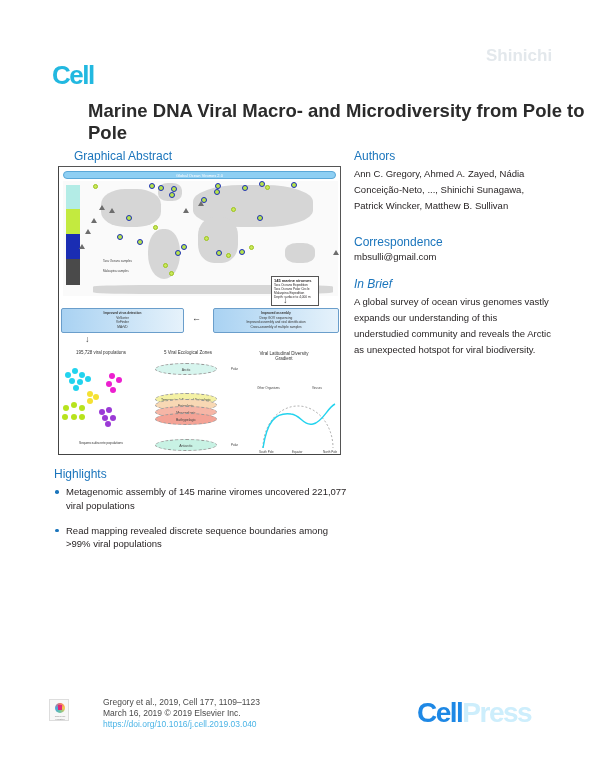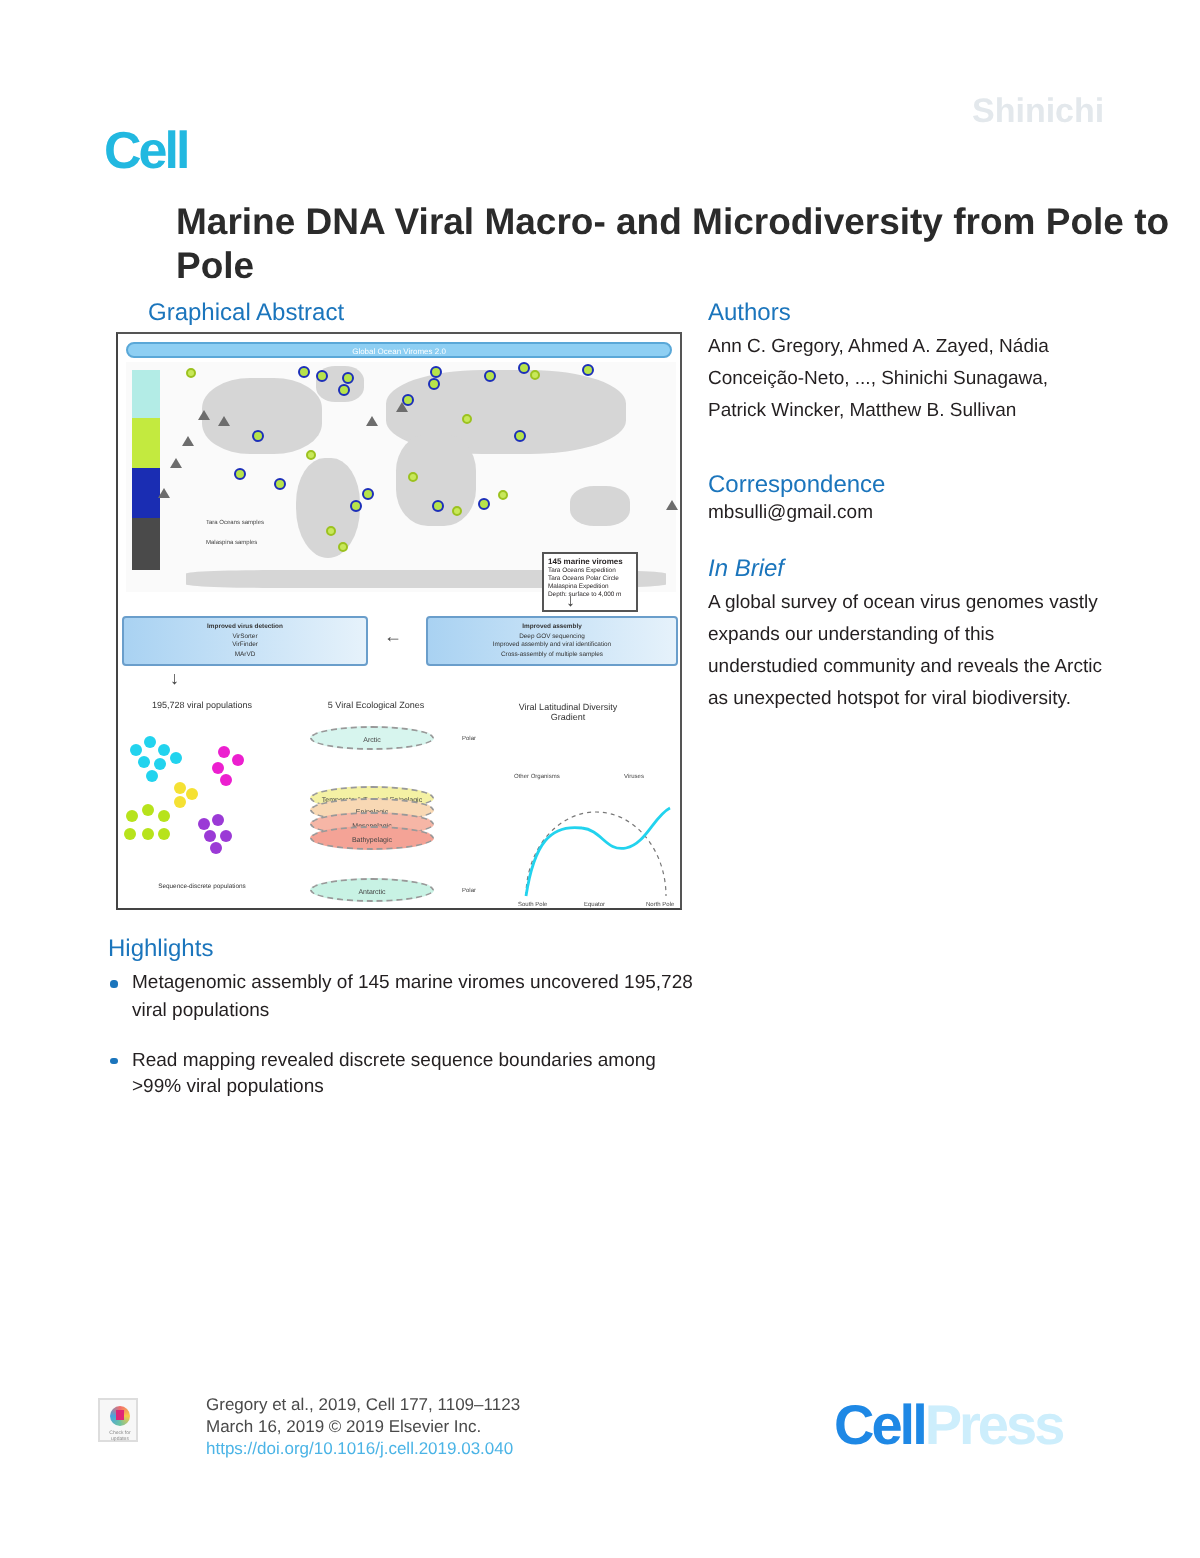--- a/index.html
+++ b/index.html
@@ -252,21 +252,21 @@
 <div class="authors-text">Ann C. Gregory, Ahmed A. Zayed, Nádia Conceição-Neto, ..., Shinichi Sunagawa, Patrick Wincker, Matthew B. Sullivan</div>
 
 <div class="section-head" style="left:354px;top:235px;">Correspondence</div>
 <div class="corr-text">mbsulli@gmail.com</div>
 
 <div class="section-head" style="left:354px;top:277px;font-style:italic;">In Brief</div>
 <div class="brief-text">A global survey of ocean virus genomes vastly expands our understanding of this understudied community and reveals the Arctic as unexpected hotspot for viral biodiversity.</div>
 
 <div class="section-head" style="left:54px;top:467px;">Highlights</div>
 <ul class="highlights-list">
-  <li>Metagenomic assembly of 145 marine viromes uncovered 195,728 viral populations</li>
+  <li>Metagenomic assembly of 145 marine viromes uncovered 221,077 viral populations</li>
   <li>Read mapping revealed discrete sequence boundaries among &gt;99% viral populations</li>
 </ul>
 
 <div class="check-badge">
   <div class="c"></div>
   <div class="t">Check for updates</div>
 </div>
 <div class="citation">
   <div>Gregory et al., 2019, Cell 177, 1109–1123</div>
   <div>March 16, 2019 © 2019 Elsevier Inc.</div>

